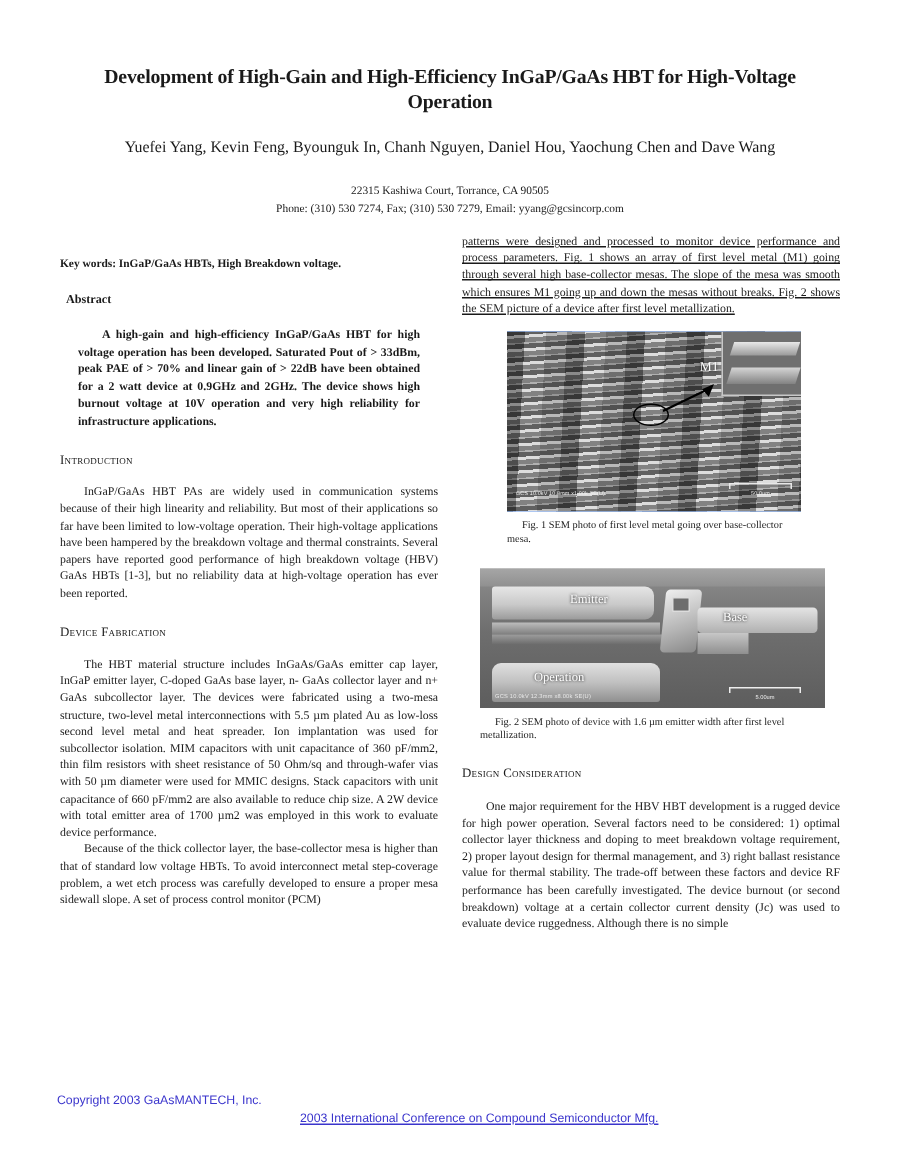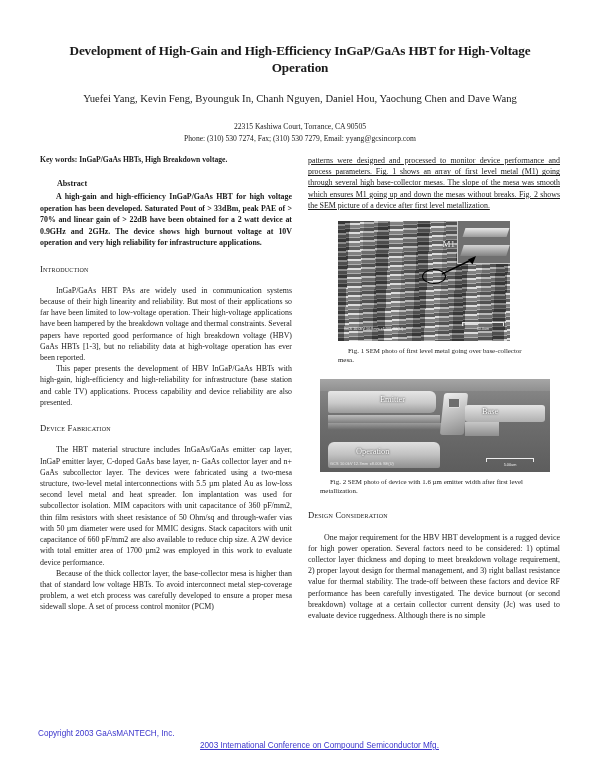--- a/index.html
+++ b/index.html
@@ -67,35 +67,35 @@
     margin: 0 0 0 0;
     text-indent: 16px;
     text-align: justify;
     hyphens: none;
   }
   p.para.noindent { text-indent: 0; text-decoration: underline; }
 
   .keywords {
     font-weight: bold;
     font-size: 7.6px;
-    margin: 0 0 12px 0;
+    margin: 16px 0 12px 0;
     text-align: left;
   }
   .sec-abstract-head {
     font-weight: bold;
     font-size: 8.1px;
-    margin: 0 0 2px 17px;
+    margin: 0 0 2px 4px;
   }
   .abstract-body {
     font-weight: bold;
     font-size: 7.9px;
     text-indent: 16px;
     text-align: justify;
     line-height: 1.45;
-    margin: 0;
+    margin: 12px;
   }
   .sec-head {
     font-size: 8.6px;
     font-variant: small-caps;
     text-transform: none;
     letter-spacing: 0.2px;
     margin: 14px 0 10px 0;
     text-align: left;
   }
 
@@ -113,21 +113,21 @@
     margin: 10px 0 0 30px;
   }
   .fig2-wrap {
     width: 230px;
     margin: 14px 0 0 12px;
   }
 
   
   .sem1 {
     position: relative;
-    width: 172px;
+    width: 196px;
     height: 120px;
     background: #3b82f6;
     overflow: hidden;
   }
   .sem1 .stripes {
     position: absolute;
     inset: 0;
     background: repeating-linear-gradient(
         176deg,
         #4e4e4e 0px, #4e4e4e 3px,
@@ -350,21 +350,20 @@
 
   <div class="col col-left">
 
     <div class="keywords">Key words: InGaP/GaAs HBTs, High Breakdown voltage.</div>
 
     <div class="sec-abstract-head">Abstract</div>
     <p class="abstract-body">A high-gain and high-efficiency InGaP/GaAs HBT for high voltage operation has been developed. Saturated Pout of &gt; 33dBm, peak PAE of &gt; 70% and linear gain of &gt; 22dB have been obtained for a 2 watt device at 0.9GHz and 2GHz. The device shows high burnout voltage at 10V operation and very high reliability for infrastructure applications.</p>
 
     <div class="sec-head">Introduction</div>
     <p class="para">InGaP/GaAs HBT PAs are widely used in communication systems because of their high linearity and reliability. But most of their applications so far have been limited to low-voltage operation. Their high-voltage applications have been hampered by the breakdown voltage and thermal constraints. Several papers have reported good performance of high breakdown voltage (HBV) GaAs HBTs [1-3], but no reliability data at high-voltage operation has ever been reported.</p>
-    <p class="para">This paper presents the development of HBV InGaP/GaAs HBTs with high-gain, high-efficiency and high-reliability for infrastructure (base station and cable TV) applications. Process capability and device reliability are also presented.</p>
 
     <div class="sec-head">Device Fabrication</div>
     <p class="para">The HBT material structure includes InGaAs/GaAs emitter cap layer, InGaP emitter layer, C-doped GaAs base layer, n- GaAs collector layer and n+ GaAs subcollector layer. The devices were fabricated using a two-mesa structure, two-level metal interconnections with 5.5 µm plated Au as low-loss second level metal and heat spreader. Ion implantation was used for subcollector isolation. MIM capacitors with unit capacitance of 360 pF/mm2, thin film resistors with sheet resistance of 50 Ohm/sq and through-wafer vias with 50 µm diameter were used for MMIC designs. Stack capacitors with unit capacitance of 660 pF/mm2 are also available to reduce chip size. A 2W device with total emitter area of 1700 µm2 was employed in this work to evaluate device performance.</p>
     <p class="para">Because of the thick collector layer, the base-collector mesa is higher than that of standard low voltage HBTs. To avoid interconnect metal step-coverage problem, a wet etch process was carefully developed to ensure a proper mesa sidewall slope. A set of process control monitor (PCM)</p>
   </div>
 
   <div class="col col-right">
 
     <p class="para noindent">patterns were designed and processed to monitor device performance and process parameters. Fig. 1 shows an array of first level metal (M1) going through several high base-collector mesas. The slope of the mesa was smooth which ensures M1 going up and down the mesas without breaks. Fig. 2 shows the SEM picture of a device after first level metallization.</p>
 

